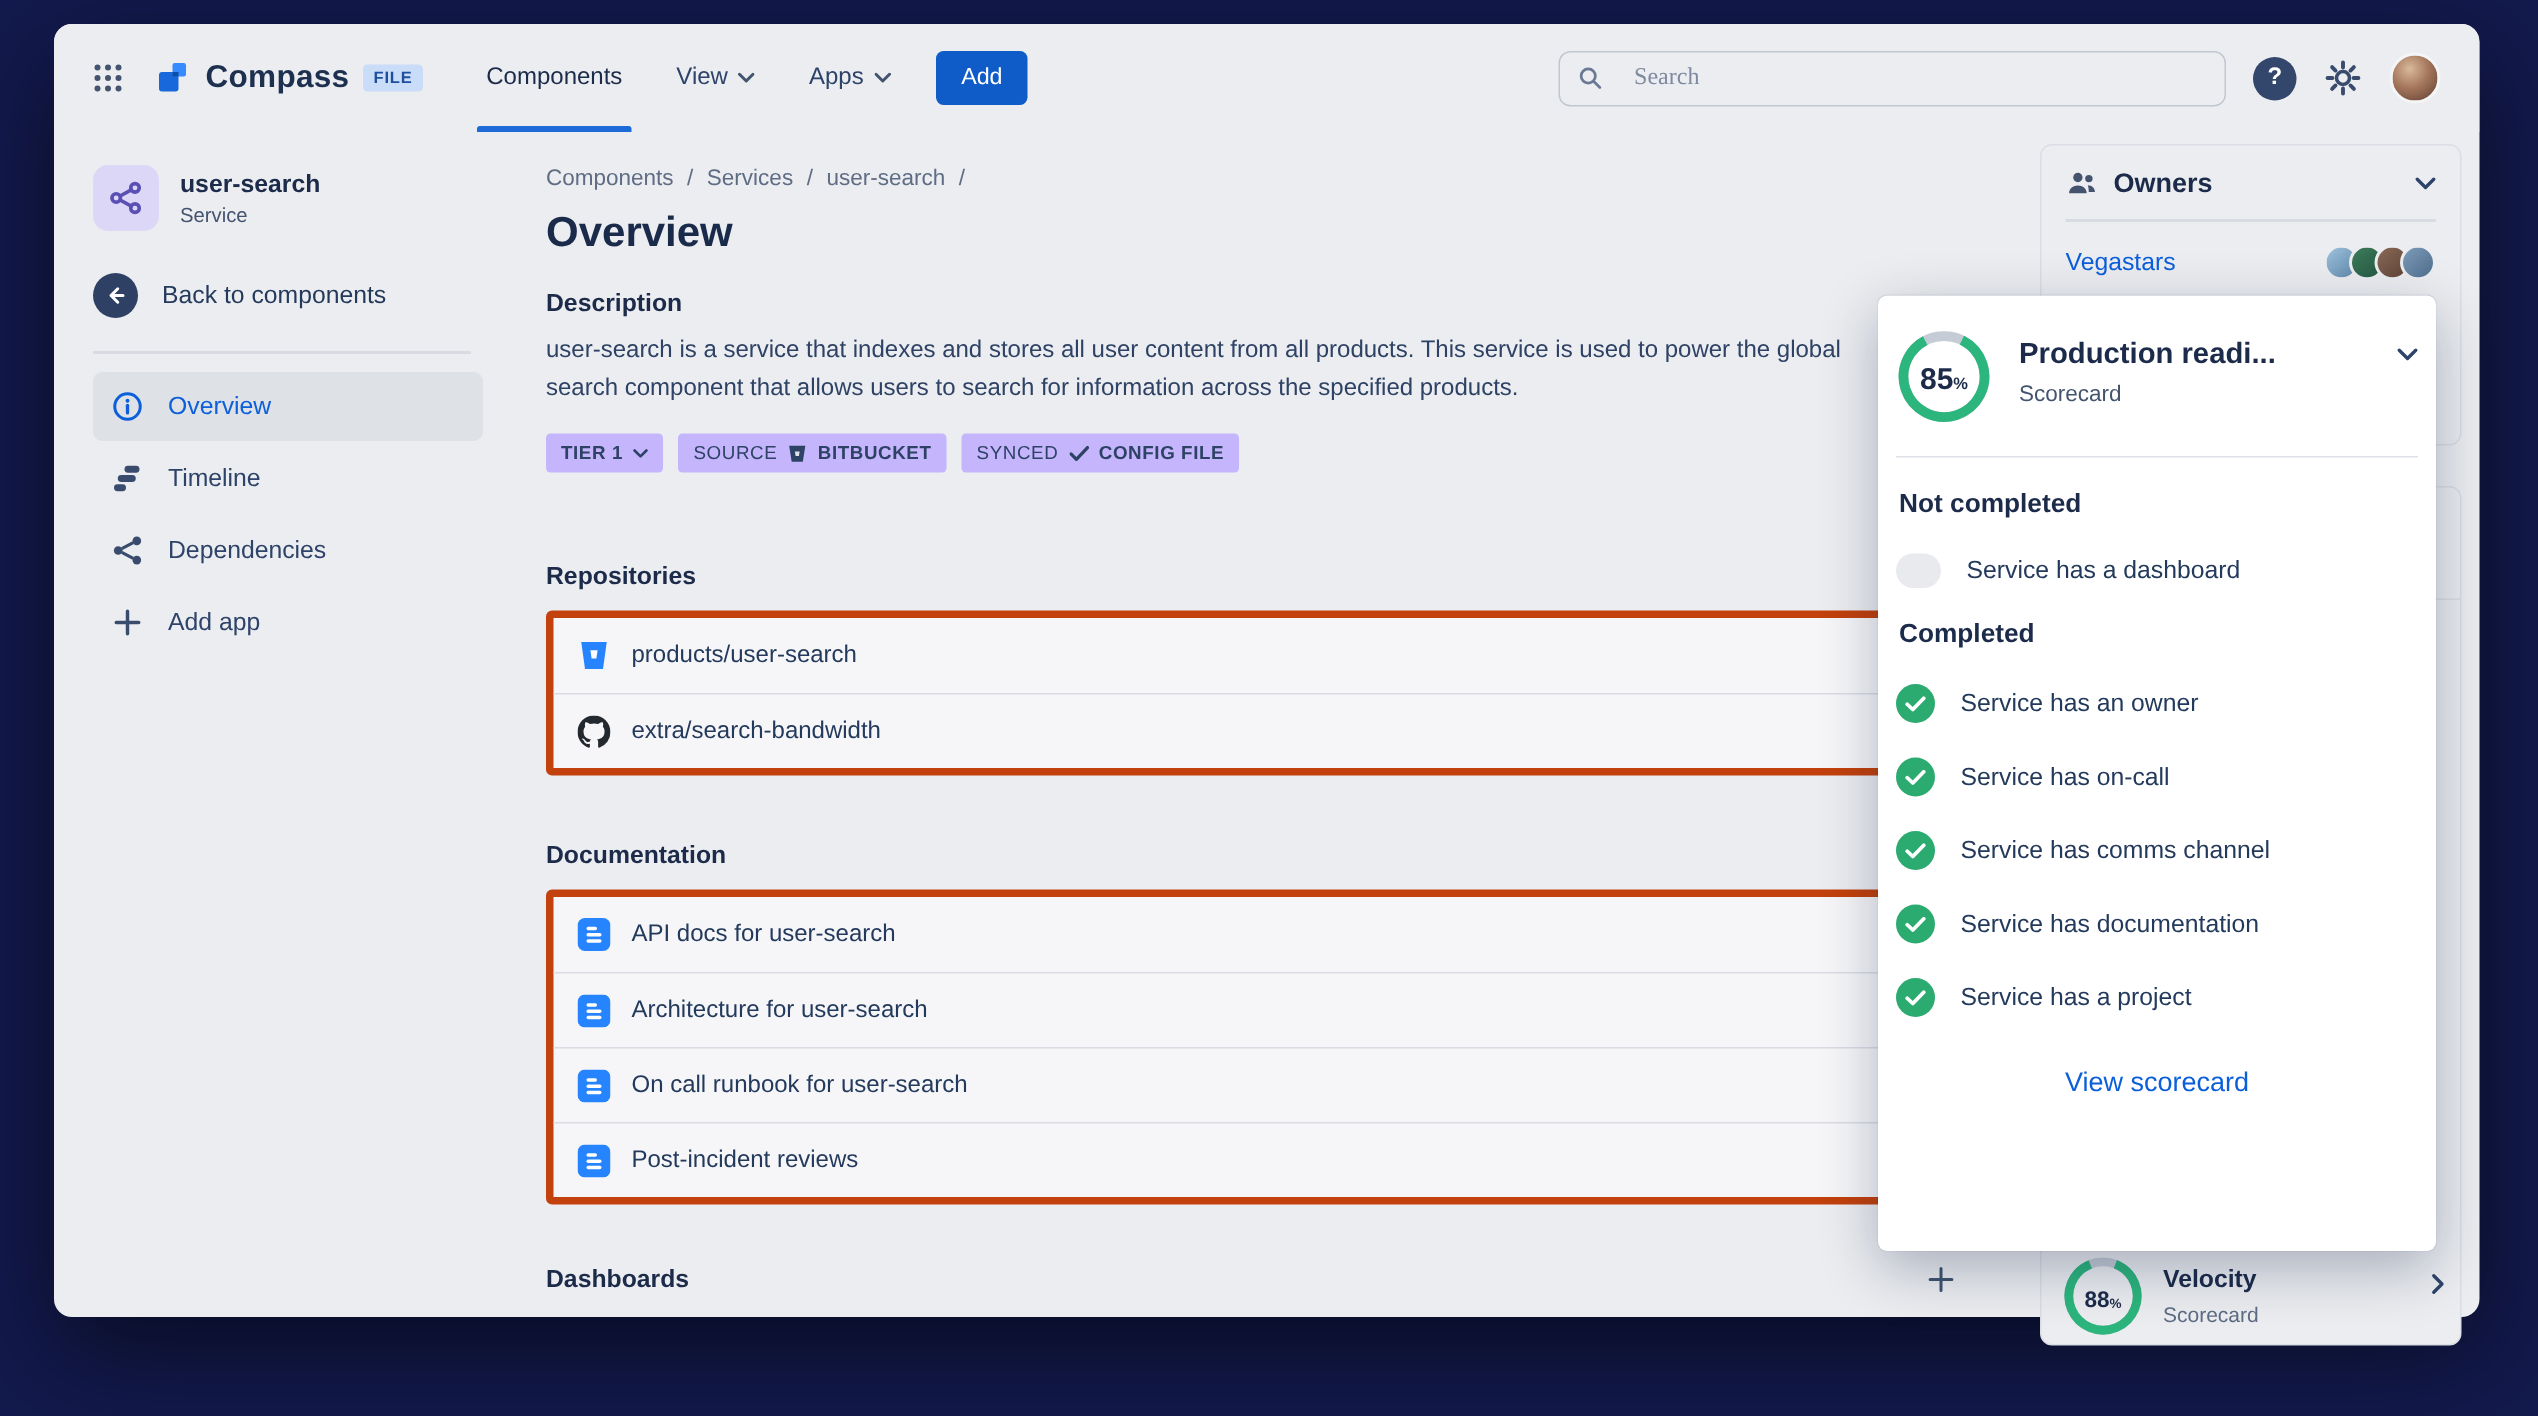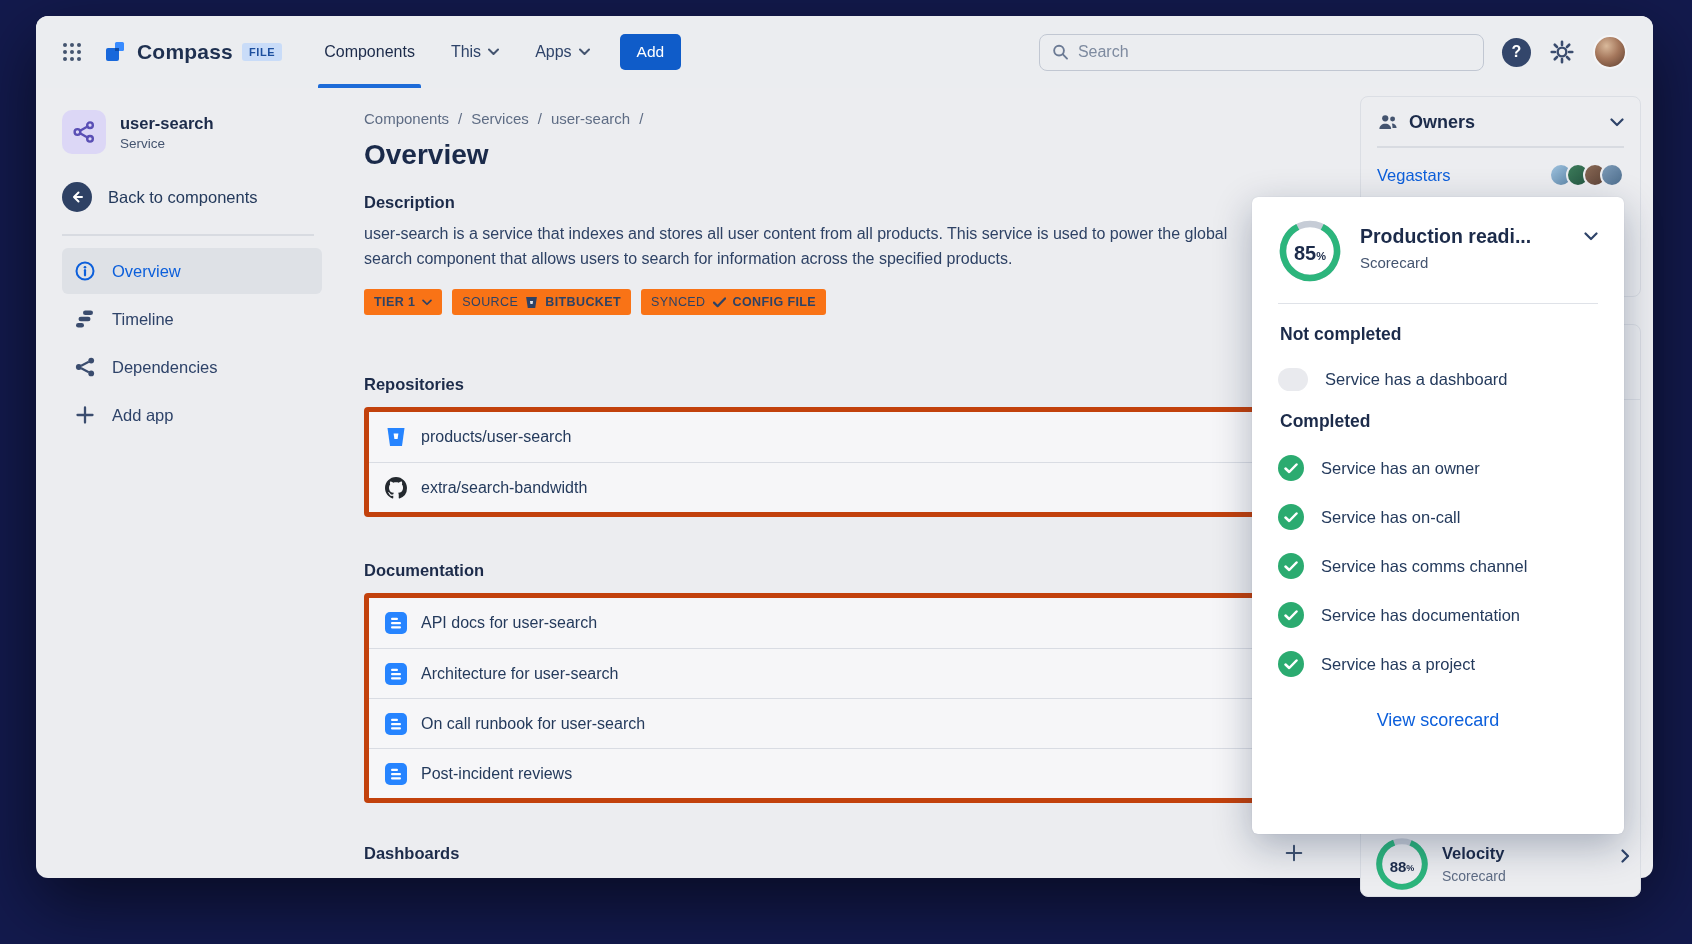--- a/index.html
+++ b/index.html
@@ -23,21 +23,21 @@
   .brand { display:flex; align-items:center; gap:9px; cursor:pointer; flex:none; }
   .brand-name { font-size:21px; font-weight:700; color:#1E3050; letter-spacing:.2px; }
   .alpha-badge { background:#C9DCF8; color:#1D4F9E; font-size:11px; font-weight:700; letter-spacing:.6px; padding:3px 7px; border-radius:3px; }
   .tabs { display:flex; align-items:center; margin-left:42px; gap:36px; height:72px; }
   .tab { display:flex; align-items:center; gap:7px; height:72px; font-size:16px; color:#2E4369; cursor:pointer; position:relative; }
   .tab.active { color:#1C2B4A; font-weight:500; }
   .tab.active::after { content:""; position:absolute; left:-6px; right:-6px; bottom:0; height:4px; background:#1D6BD8; border-radius:2px 2px 0 0; }
   .add-btn { margin-left:30px; background:#0F5CC9; color:#fff; border:none; border-radius:5px; font-size:15.5px; font-weight:500; padding:9px 17px; cursor:pointer; font-family:inherit; }
   .nav-right { margin-left:auto; display:flex; align-items:center; gap:18px; }
   .search-box { width:445px; height:37px; border:1.6px solid #C1C7D2; border-radius:8px; display:flex; align-items:center; padding:0 12px; gap:9px; background:transparent; }
-  .search-box input { border:none; outline:none; background:transparent; font-size:16px; color:#6d28d9; width:100%; font-family:Liberation Sans, sans-serif; }
+  .search-box input { border:none; outline:none; background:transparent; font-size:16px; color:#6d28d9; width:100%; font-family:Liberation Serif, serif;margin-left:12px; }
   .search-box input::placeholder { color:#7D8A9F; }
   .help-circle { width:29px; height:29px; border-radius:50%; background:#33466B; color:#fff; display:flex; align-items:center; justify-content:center; font-size:16px; font-weight:700; cursor:pointer; flex:none; }
   .nav-avatar { width:34px; height:34px; border-radius:50%; background:radial-gradient(circle at 38% 30%, #D9B99B 0%, #A5775C 45%, #5C3D2E 100%); border:2px solid #F4F5F7; cursor:pointer; flex:none; }
   .gear-wrap { cursor:pointer; display:flex; }
   
   .layout { display:flex; height:790px; }
   .sidebar { width:296px; padding:22px 10px 0 26px; flex:none; }
   .service-head { display:flex; align-items:center; gap:14px; }
   .service-icon { width:44px; height:44px; border-radius:10px; background:#DCD7F6; display:flex; align-items:center; justify-content:center; flex:none; }
   .service-name { font-size:16.5px; font-weight:700; color:#1C2B4A; }
@@ -52,21 +52,21 @@
   .side-item.active { background:#DEE1E6; color:#0C5FDB; font-weight:500; }
   
   .main { flex:1; padding:22px 0 0 32px; min-width:0; }
   .breadcrumb { display:flex; align-items:center; gap:9px; font-size:15px; color:#5E6C84; }
   .breadcrumb a { color:#5E6C84; text-decoration:none; cursor:pointer; }
   .page-title { font-size:28px; font-weight:700; color:#1A2A4A; margin-top:12px; }
   .sec-h { font-size:16.5px; font-weight:700; color:#1C2B4A; }
   .desc-h { margin-top:22px; }
   .desc-p { margin-top:10px; width:904px; font-size:16px; line-height:24.5px; color:#2E4265; }
   .tags { display:flex; gap:10px; margin-top:18px; }
-  .tag { background:#f97316; border-radius:3px; padding:6px 10px; font-size:12.5px; letter-spacing:.4px; color:#2E4265; display:flex; align-items:center; gap:7px; cursor:default; }
+  .tag { background:#c4b5fd; border-radius:3px; padding:6px 10px; font-size:12.5px; letter-spacing:.4px; color:#2E4265; display:flex; align-items:center; gap:7px; cursor:default; }
   .tag b { font-weight:700; }
   .repos-h { margin-top:60px; }
   .docs-h { margin-top:44px; }
   .card { width:940px; border:5px solid #c2410c; border-radius:4px; background:rgba(255,255,255,.5); margin-top:13px; }
   .card .row { height:50px; display:flex; align-items:center; gap:14px; padding:0 16px; font-size:16px; color:#243A5C; cursor:pointer; }
   .card .row + .row { border-top:1px solid #D9DCE3; }
   .dash-row { width:940px; margin-top:40px; display:flex; align-items:center; justify-content:space-between; }
   .plus-btn { cursor:pointer; display:flex; }
   .rightbar-spacer { width:293px; flex:none; }
   
@@ -93,21 +93,21 @@
   
   .ring-wrap { position:relative; flex:none; }
   .ring-label { position:absolute; inset:0; display:flex; align-items:center; justify-content:center; color:#1C2B4A; }
   .ring-label b { font-size:20px; font-weight:700; }
   .ring-label small { font-size:11px; font-weight:700; margin-top:5px; }
   .ring-label.sm b { font-size:15px; }
   .ring-label.sm small { font-size:9px; margin-top:4px; }
   
   .popup {
     position:absolute; left:1252px; top:197px; width:372px; height:637px;
-    background:#FFFFFF; border-radius:6px; z-index:5; padding:22px 26px 0;
+    background:#FFFFFF; border-radius:6px; z-index:5; padding:22px 12px 0;
     box-shadow:0 12px 38px rgba(9,30,66,.3), 0 0 1px rgba(9,30,66,.2);
   }
   .popup-head { display:flex; gap:18px; align-items:flex-start; }
   .popup-title-row { display:flex; align-items:center; gap:10px; margin-top:6px; }
   .popup-title { font-size:19.5px; font-weight:700; color:#1C2B4A; white-space:nowrap; }
   .popup-sub { font-size:15px; color:#44546F; margin-top:6px; }
   .popup-divider { border:none; border-top:1.5px solid #DFE2E8; margin-top:16px; }
   .popup h3 { font-size:17.5px; font-weight:700; color:#1C2B4A; margin:20px 0 0 2px; }
   .check-row { display:flex; align-items:center; gap:17px; margin-top:23px; }
   .check-row .lbl { font-size:16.5px; color:#243A5C; }
@@ -143,21 +143,21 @@
           <rect x="11" y="8" width="4" height="3" fill="#0E4DA8"></rect>
         </svg>
       <span class="brand-name">Compass</span>
       <span class="alpha-badge">FILE</span>
     </div>
     <nav class="tabs">
       <span class="tab active">
           <span>Components</span>
         </span>
       <span class="tab">
-          <span>This</span>
+          <span>View</span>
         <svg width="11" height="8" viewBox="0 0 11 8">
             <path d="M1 1.5 L5.5 6 L10 1.5" fill="none" stroke="#44546F" stroke-width="2" stroke-linecap="round" stroke-linejoin="round"></path>
           </svg>
       </span>
       <span class="tab">
           <span>Apps</span>
         <svg width="11" height="8" viewBox="0 0 11 8">
             <path d="M1 1.5 L5.5 6 L10 1.5" fill="none" stroke="#44546F" stroke-width="2" stroke-linecap="round" stroke-linejoin="round"></path>
           </svg>
       </span>

